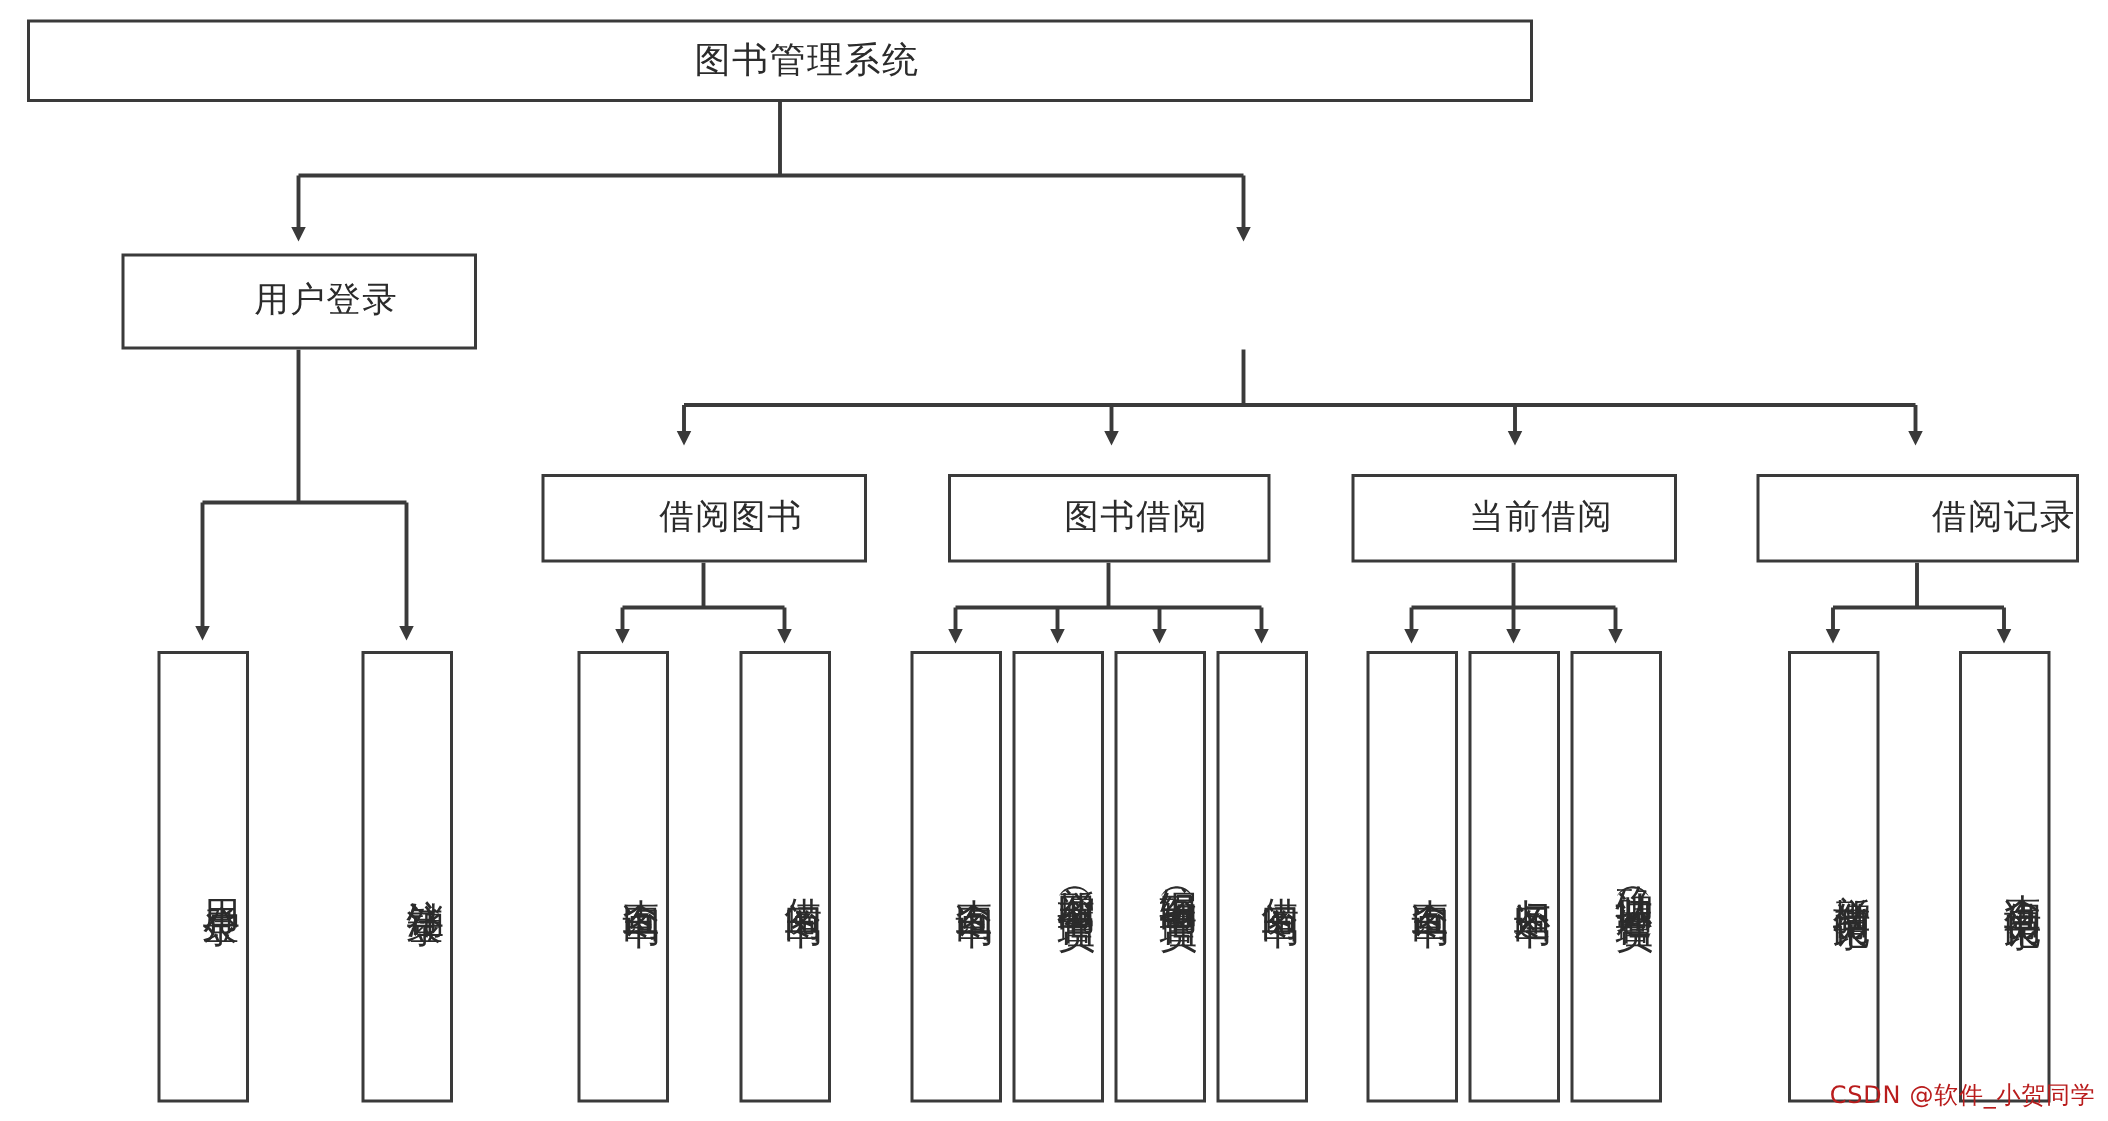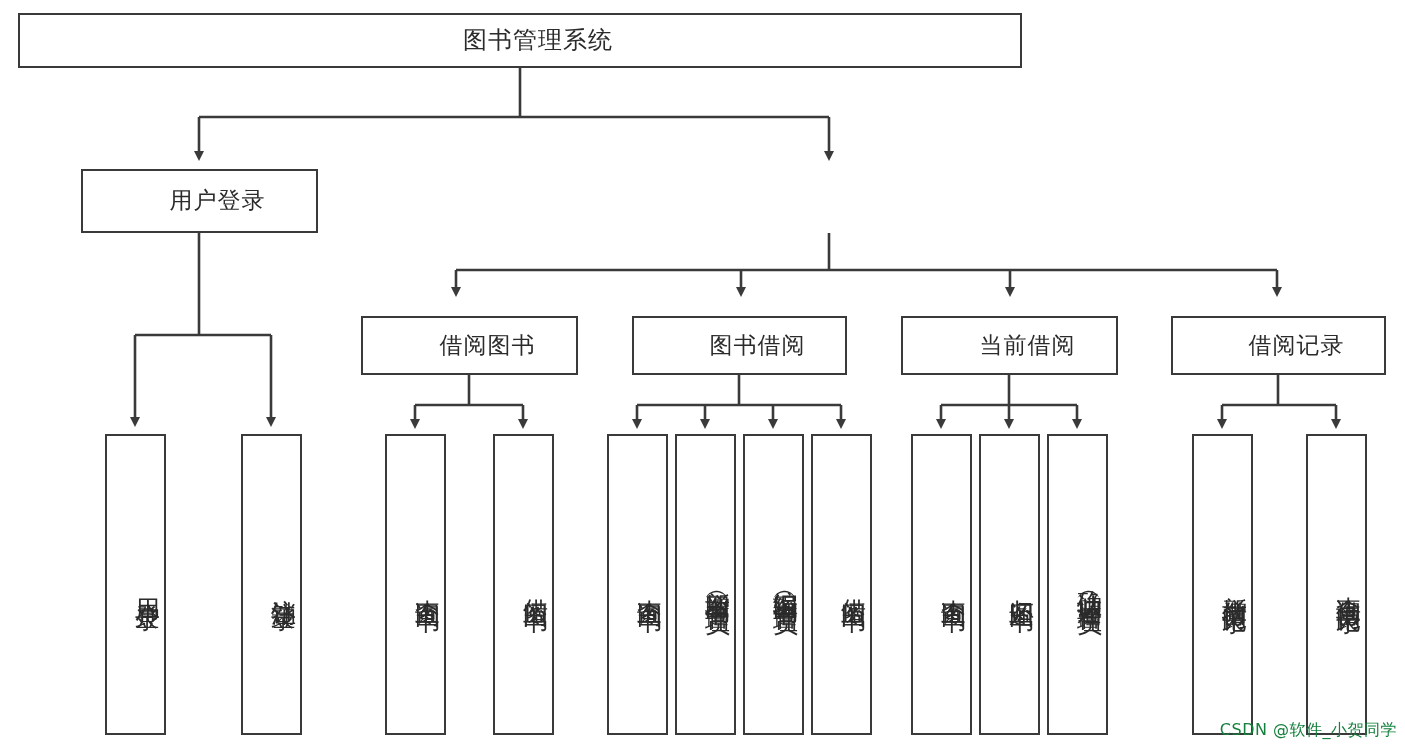--- a/index.html
+++ b/index.html
@@ -47,21 +47,21 @@
     padding: 6px 0;
     align-items: flex-start;
     justify-content: center;
   }
   .node.v.top { align-items: flex-start; }
   .watermark {
     position: absolute;
     right: 8px;
     bottom: 6px;
     font-size: 16px;
-    color: #15803d;
+    color: #b91c1c;
     letter-spacing: 0.5px;
     white-space: nowrap;
   }
 </style>
 </head>
 <body>
 
 <div id="canvas">
 
   <svg id="wires" viewBox="0 0 1405 747">
@@ -124,21 +124,21 @@
 
   <div class="node h" style="left:361px; top:316px; width:217px; height:59px;">
     <span>借阅图书</span>
   </div>
   <div class="node h" style="left:901px; top:316px; width:217px; height:59px;">
     <span>当前借阅</span>
   </div>
   <div class="node h" style="left:632px; top:316px; width:215px; height:59px;">
     <span>图书借阅</span>
   </div>
-  <div class="node h" style="left:1171px; top:316px; width:215px; height:59px;">
+  <div class="node h" style="left:1171px; top:316px; width:215px; height:59px;justify-content:flex-end;">
     <span>借阅记录</span>
   </div>
 
   <div class="node v" style="left:105px; top:434px; width:61px; height:301px;">
     <span>用户登录</span>
   </div>
   <div class="node v" style="left:241px; top:434px; width:61px; height:301px;">
     <span>注销登录</span>
   </div>
 

